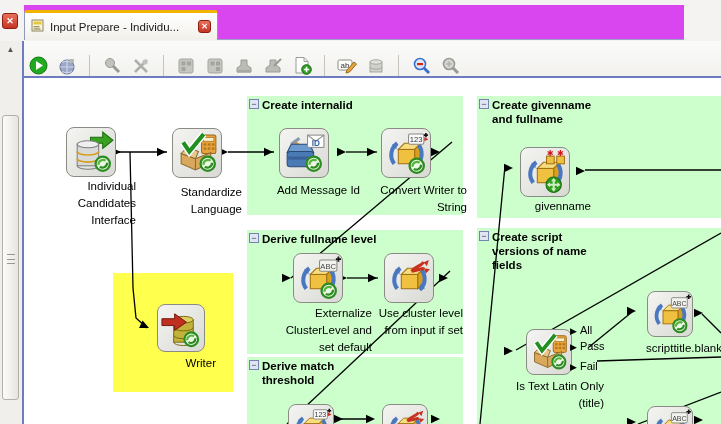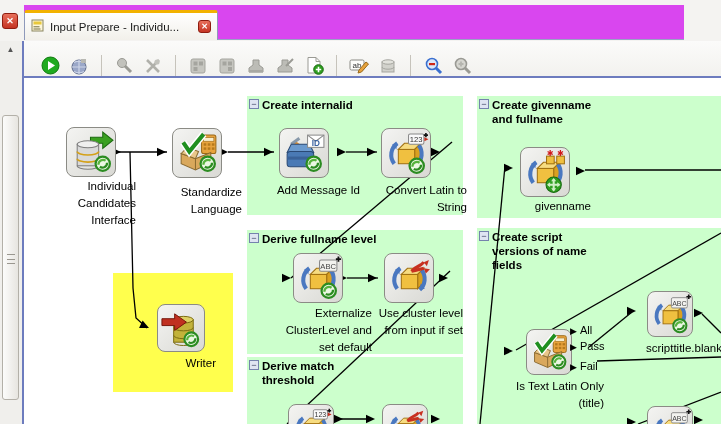--- a/index.html
+++ b/index.html
@@ -12,21 +12,21 @@
     background:linear-gradient(#e8705c,#c53423); border:1px solid #8f1d10; border-radius:3px;
     color:#fff; font-weight:bold; cursor:default; }
   #tabrow { position:absolute; left:24px; top:5px; width:660px; height:35px;
     background:#d946ef; border-bottom:1px solid #98a3c4; }
   #tab { position:absolute; left:0; top:5px; width:194px; height:30px;
     background:linear-gradient(#ffffff,#f2f0ea); border:1px solid #8e99ba; border-bottom:none;
     border-top:3px solid #f2b200; border-radius:3px 3px 0 0;
     display:flex; align-items:center; padding:0 6px; gap:6px; }
   #tab .title { font-size:11.5px; color:#1a1a1a; white-space:nowrap; overflow:hidden; flex:1; }
   #toolbar { position:absolute; left:24px; top:41px; width:697px; height:49px;
-    background:linear-gradient(#fbfbfa,#efeeea); display:flex; align-items:center; gap:9px; padding-left:16px; }
+    background:linear-gradient(#fbfbfa,#efeeea); display:flex; align-items:center; gap:9px; padding-left:4px; }
   .tbtn { width:20px; height:20px; display:flex; align-items:center; justify-content:center; }
   .tsep { width:1px; height:22px; background:#c6c3bb; margin:0 3px; }
   #leftrail { position:absolute; left:0; top:41px; width:22px; height:383px; background:#f0efec; }
   #rail-collapse { position:absolute; left:4px; top:4px; width:13px; height:10px;
     color:#555; font-size:8px; line-height:10px; text-align:center; }
   #rail-thumb { position:absolute; left:2px; top:74px; width:17px; height:285px;
     background:linear-gradient(90deg,#fcfcfb,#e7e5e0); border:1px solid #b3b0a8; border-radius:3px; }
   #rail-grip { position:absolute; left:4px; top:138px; width:8px; height:10px;
     border-top:1px solid #9a978f; border-bottom:1px solid #9a978f; }
   #rail-grip:before { content:""; display:block; margin-top:4px; border-top:1px solid #9a978f; }
@@ -324,21 +324,21 @@
    <path d="M40,5 h4 M42,3 v4" stroke="#111" stroke-width="1.6"></path>
    <path d="M40.5,9 l4,0 -2,0 m-2,-2 l4,2 -4,2 z" fill="#c83020"></path>
             <g>
               <circle cx="33" cy="35" r="7" fill="#eaf7e2" stroke="#2c8c22" stroke-width="2.2"></circle>
  <path d="M28.8,36 a4.5,4.5 0 0 1 7,-4" fill="none" stroke="#57b33d" stroke-width="2.2"></path>
  <path d="M37.2,34 a4.5,4.5 0 0 1 -7,4" fill="none" stroke="#2c8c22" stroke-width="2.2"></path>
             </g>
           </g>
         </svg>
       </div>
-      <div class="nlabel" style="left: 383px; top: 104px; width: 120px;">Convert Latin to
+      <div class="nlabel" style="left: 383px; top: 104px; width: 120px;">Convert Writer to
 String</div>
       <div class="tile" style="left: 133px; top: 226px; width: 48px; height: 48px;">
         <svg width="45" height="45" viewBox="0 0 46 46" style="position:absolute;left:0.5px;top:0.5px">
           <g>
             <rect x="15" y="14" width="20" height="23" fill="#c2b23a" stroke="#7a6a10"></rect>
    <ellipse cx="25" cy="14" rx="10" ry="3.4" fill="#ddd062" stroke="#7a6a10"></ellipse>
    <path d="M15,22 a10,3.4 0 0 0 20,0 M15,30 a10,3.4 0 0 0 20,0 M15,37 a10,3.4 0 0 0 20,0" fill="none" stroke="#7a6a10"></path>
    <path d="M3,13 h13 v-5 l12,8.5 -12,8.5 v-5 h-13 z" fill="#c03020" stroke="#76150a"></path>
             <g>
               <circle cx="33" cy="34" r="7" fill="#eaf7e2" stroke="#2c8c22" stroke-width="2.2"></circle>

